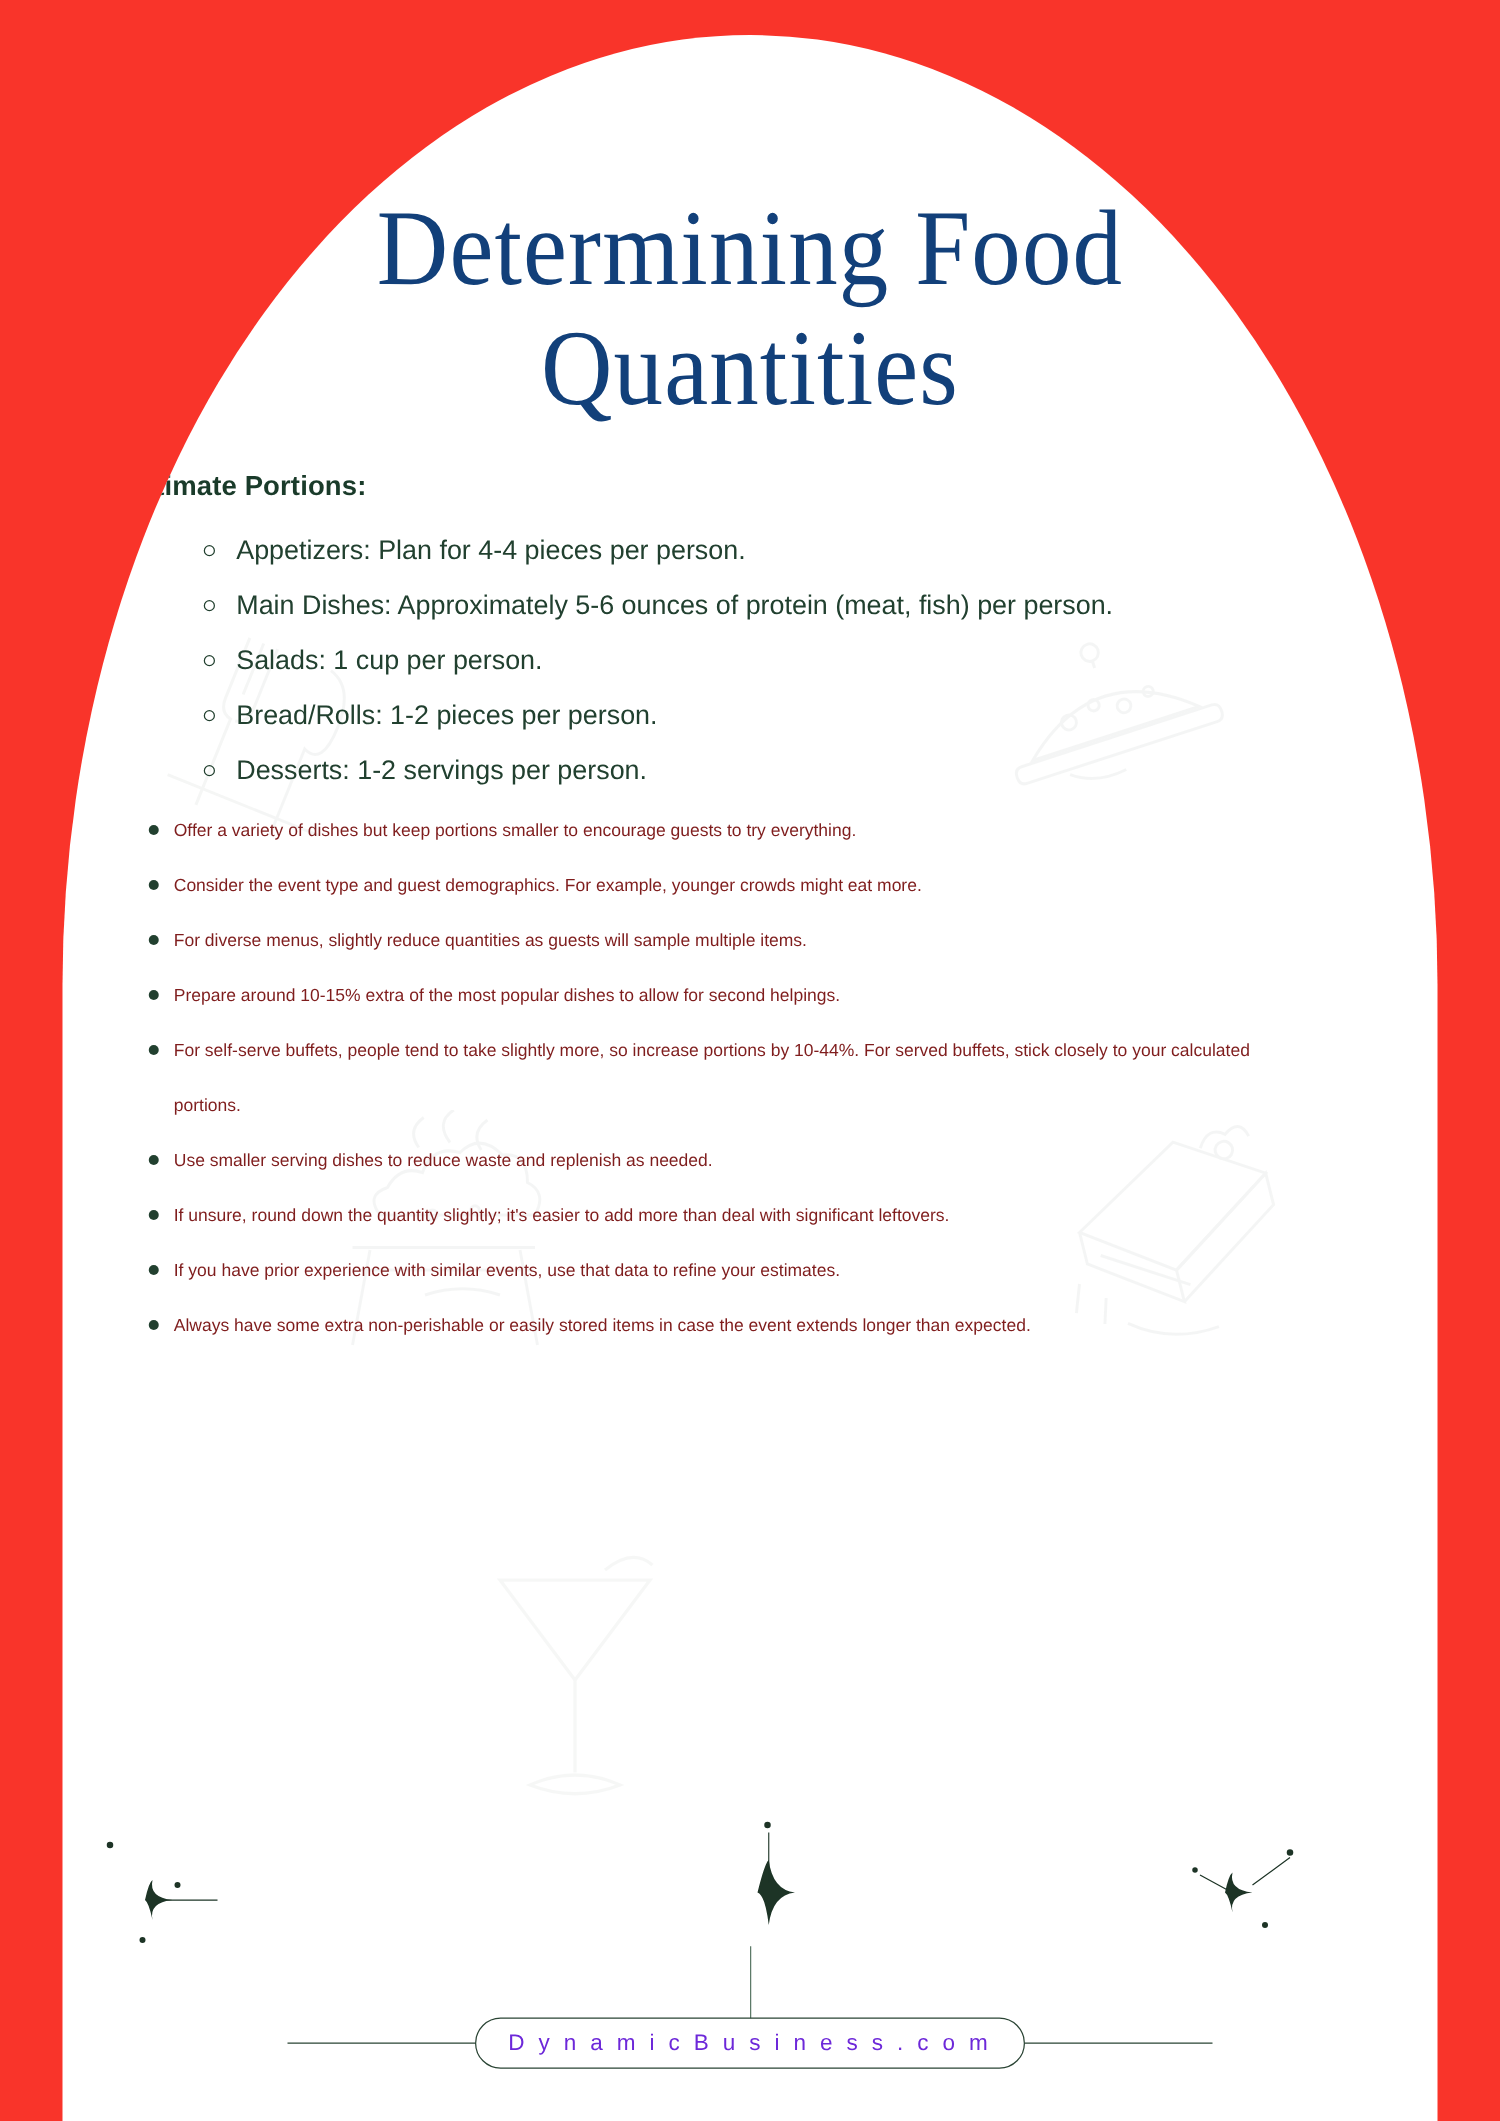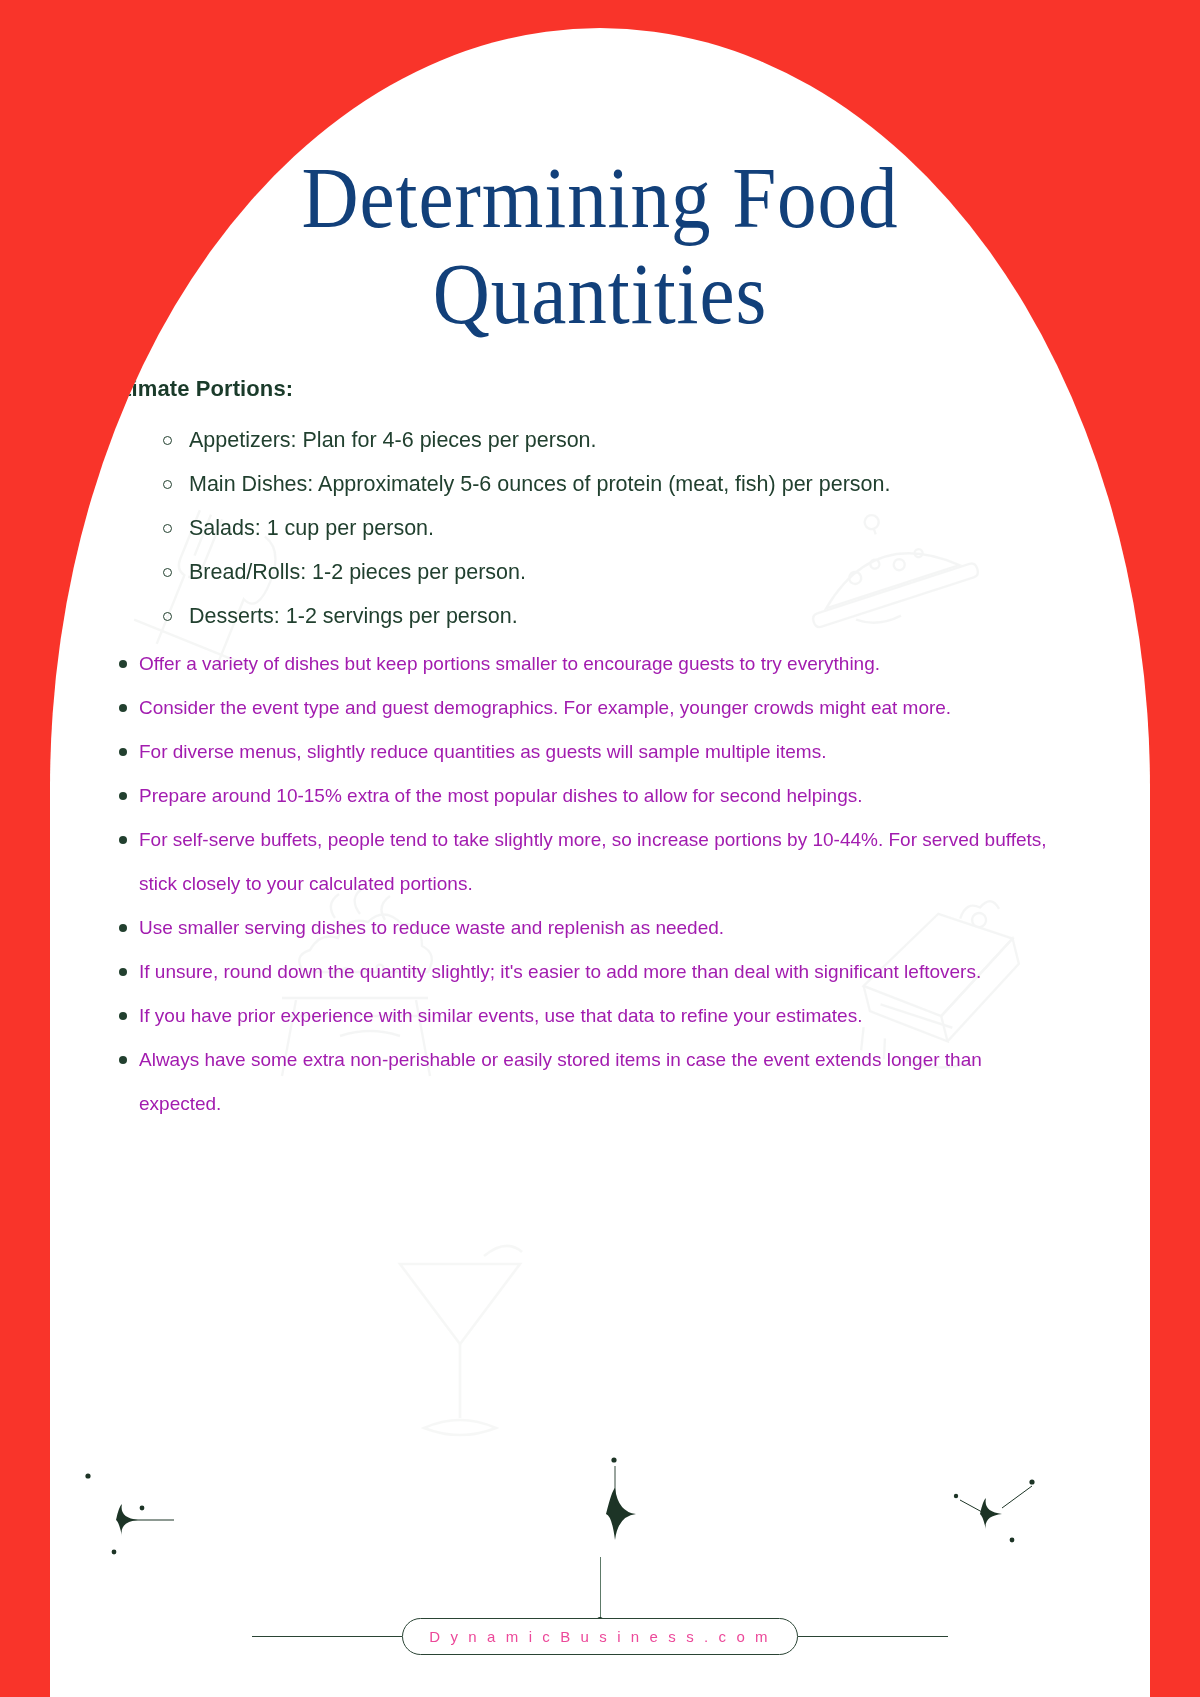--- a/index.html
+++ b/index.html
@@ -73,23 +73,23 @@
     width:9px; height:9px;
     border:1.6px solid #22402f;
     border-radius:50%;
   }
 
   
   .main-list { margin-top:4px; }
   .main-item {
     position:relative;
     padding-left:42px;
-    font-size:19px;
+    font-size:14px;
     line-height:44px;
-    color:#a21caf;
+    color:#7f1d1d;
     margin-bottom:0px;
   }
   .main-item .marker {
     position:absolute; left:22px; top:18px;
     width:8px; height:8px;
     background:#22402f;
     border-radius:50%;
   }
 
   
@@ -101,23 +101,23 @@
     left:0; right:0; bottom:42px;
     display:flex;
     align-items:center;
     justify-content:center;
   }
   .f-line { height:1px; background:#2a4434; width:150px; }
   .badge {
     border:1.3px solid #2a4434;
     border-radius:40px;
     padding:9px 26px;
-    font-size:15px;
+    font-size:18px;
     letter-spacing:3.1px;
-    color:#ec4899;
+    color:#6d28d9;
     white-space:nowrap;
     background:#fff;
   }
   .stem { position:absolute; left:50%; bottom:78px; width:1px; height:62px; background:#5d7a68; }
   .stem-dot { position:absolute; left:calc(50% - 3px); bottom:74px; width:6px; height:6px; background:#1d3426; border-radius:50%; }
 </style>
 </head>
 <body>
 
 <div class="arch">
@@ -195,21 +195,21 @@
     <div class="title-line">Quantities</div>
   </div>
 
   <div class="content">
 
     <div class="section-head">Estimate Portions:</div>
 
     <ul class="sub-list">
       <li class="sub-item">
         <span class="marker"></span>
-        <span>Appetizers: Plan for 4-6 pieces per person.</span>
+        <span>Appetizers: Plan for 4-4 pieces per person.</span>
       </li>
       <li class="sub-item">
         <span class="marker"></span>
         <span>Main Dishes: Approximately 5-6 ounces of protein (meat, fish) per person.</span>
       </li>
       <li class="sub-item">
         <span class="marker"></span>
         <span>Salads: 1 cup per person.</span>
       </li>
       <li class="sub-item">

